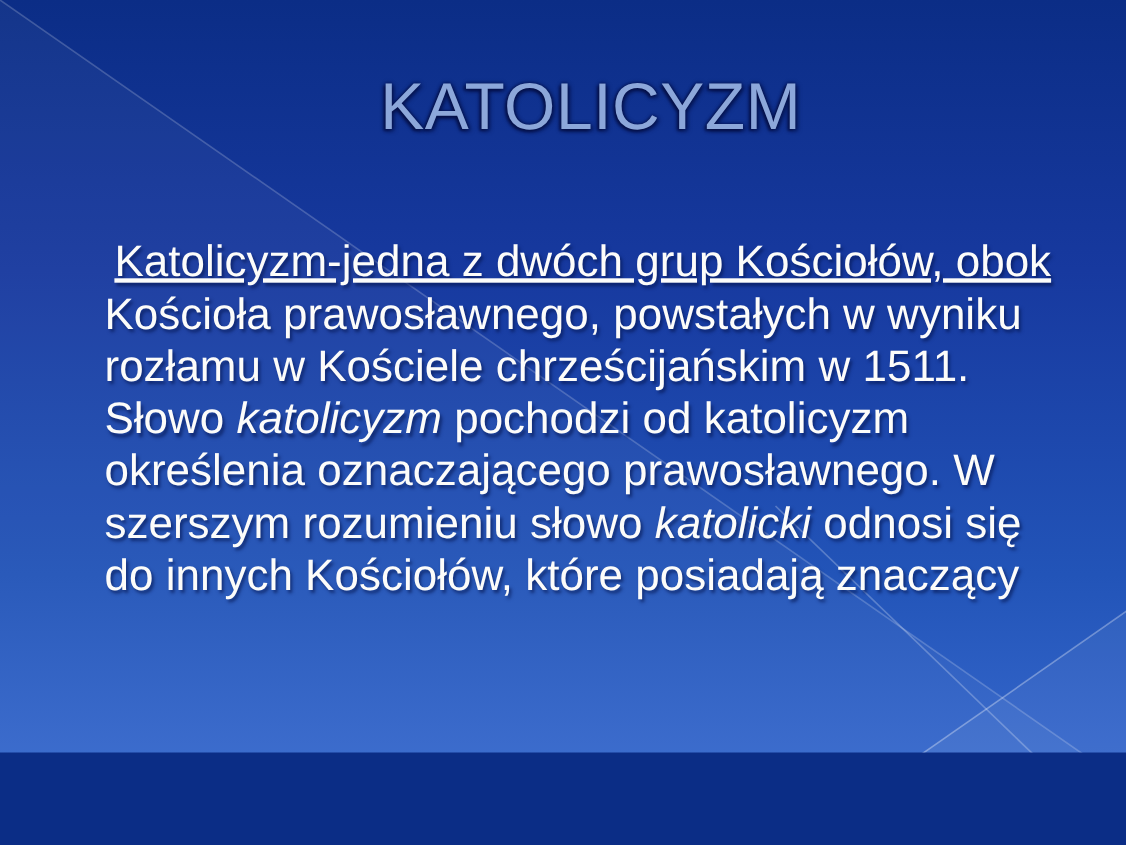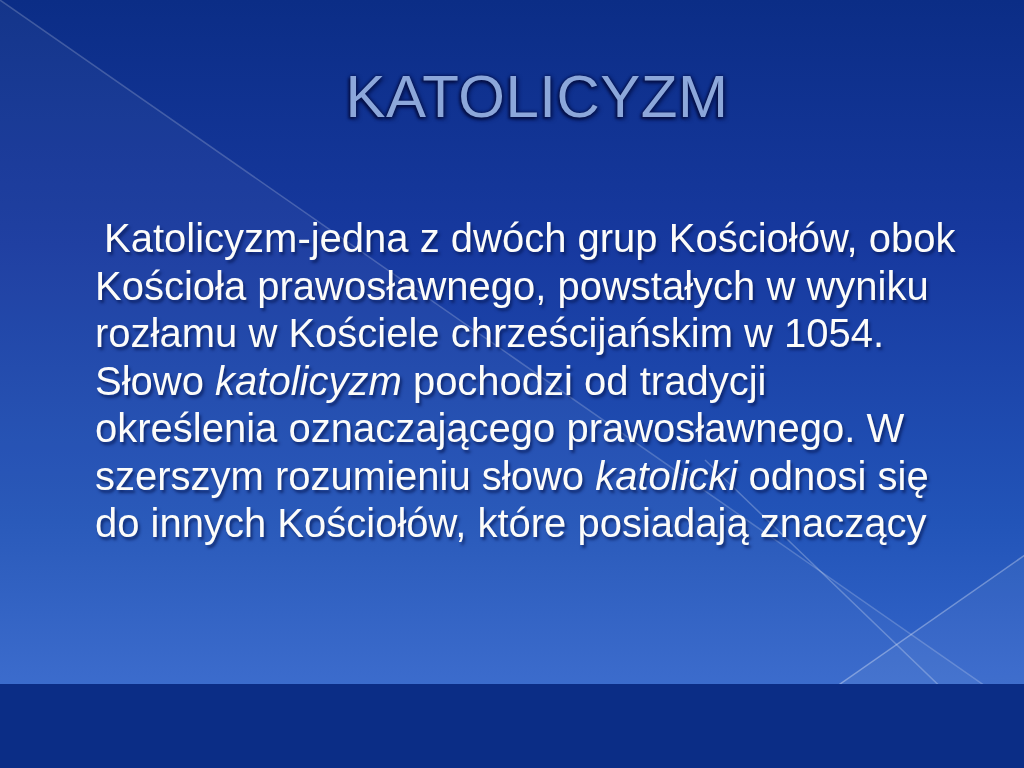--- a/index.html
+++ b/index.html
@@ -52,20 +52,21 @@
     line-height: 47.5px;
     font-weight: 400;
     color: #fcfcfa;
     text-shadow: 2px 3px 3px rgba(5, 22, 80, 0.65);
   }
   .body-line {
     white-space: pre;
   }
   .body-line:first-child {
     padding-left: 9px;
+    text-decoration: underline;
   }
   .body-line em {
     font-style: italic;
   }
 </style>
 </head>
 <body>
 
 <div class="slide">
 
@@ -89,20 +90,20 @@
 
     <line x1="1035" y1="548" x2="714" y2="772" stroke="rgba(255,255,255,0.32)" stroke-width="1.5"></line>
     <line x1="705" y1="460" x2="1035" y2="778" stroke="rgba(255,255,255,0.25)" stroke-width="1.5"></line>
   </svg>
 
   <div class="slide-title">KATOLICYZM</div>
 
   <div class="body-text">
       <div class="body-line"><span>Katolicyzm-jedna z dwóch grup Kościołów, obok</span></div>
       <div class="body-line"><span>Kościoła prawosławnego, powstałych w wyniku</span></div>
-      <div class="body-line"><span>rozłamu w Kościele chrześcijańskim w 1054.</span></div>
-      <div class="body-line"><span>Słowo </span><em>katolicyzm</em><span> pochodzi od tradycji</span></div>
+      <div class="body-line"><span>rozłamu w Kościele chrześcijańskim w 1511.</span></div>
+      <div class="body-line"><span>Słowo </span><em>katolicyzm</em><span> pochodzi od katolicyzm</span></div>
       <div class="body-line"><span>określenia oznaczającego prawosławnego. W</span></div>
       <div class="body-line"><span>szerszym rozumieniu słowo </span><em>katolicki</em><span> odnosi się</span></div>
       <div class="body-line"><span>do innych Kościołów, które posiadają znaczący</span></div>
     </div>
 
 </div>
 
 </body></html>

